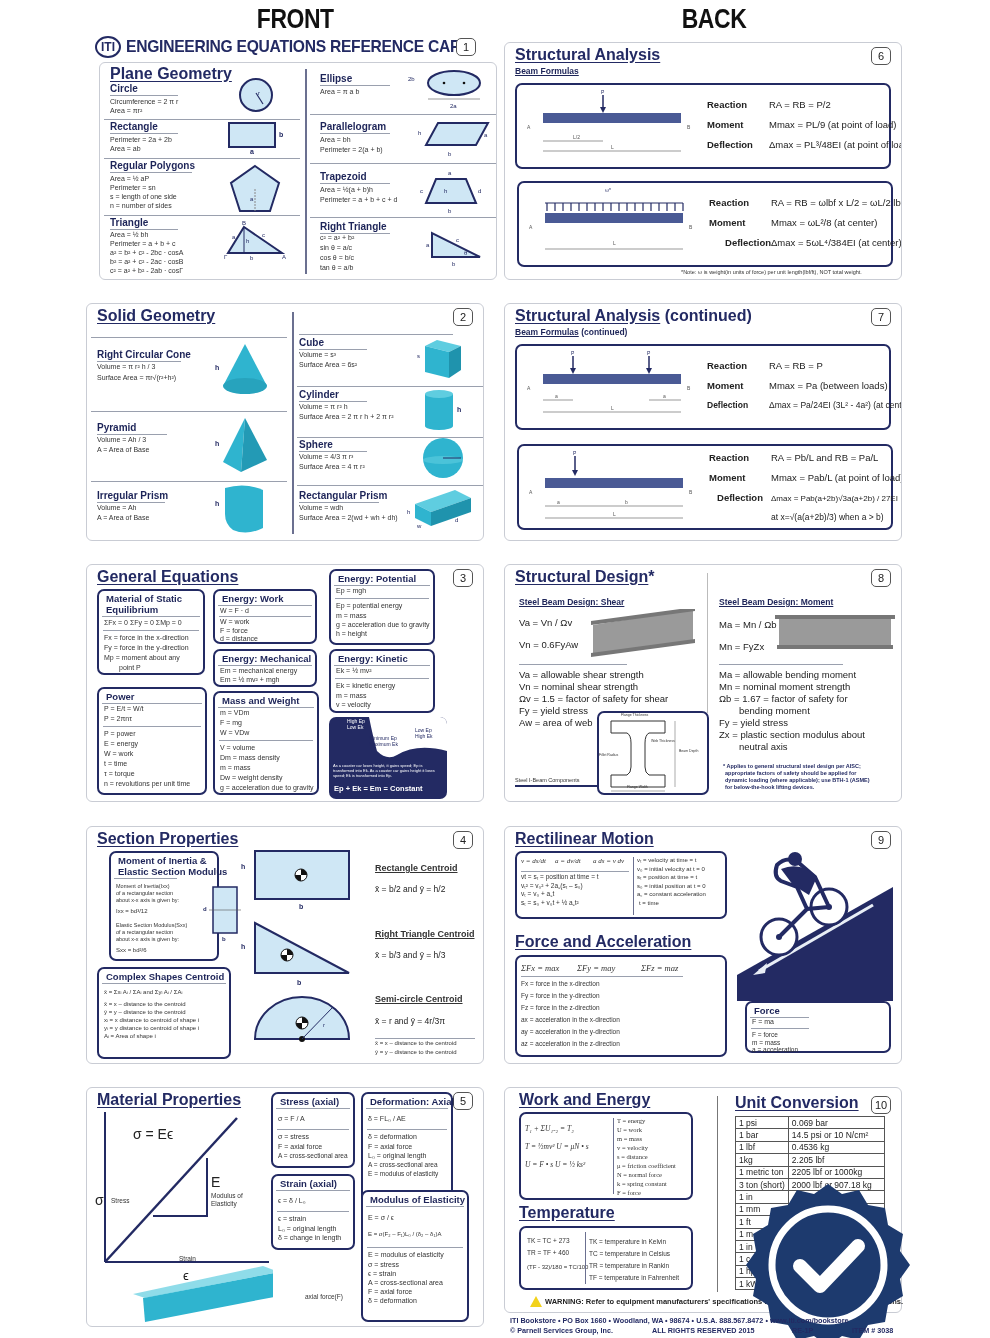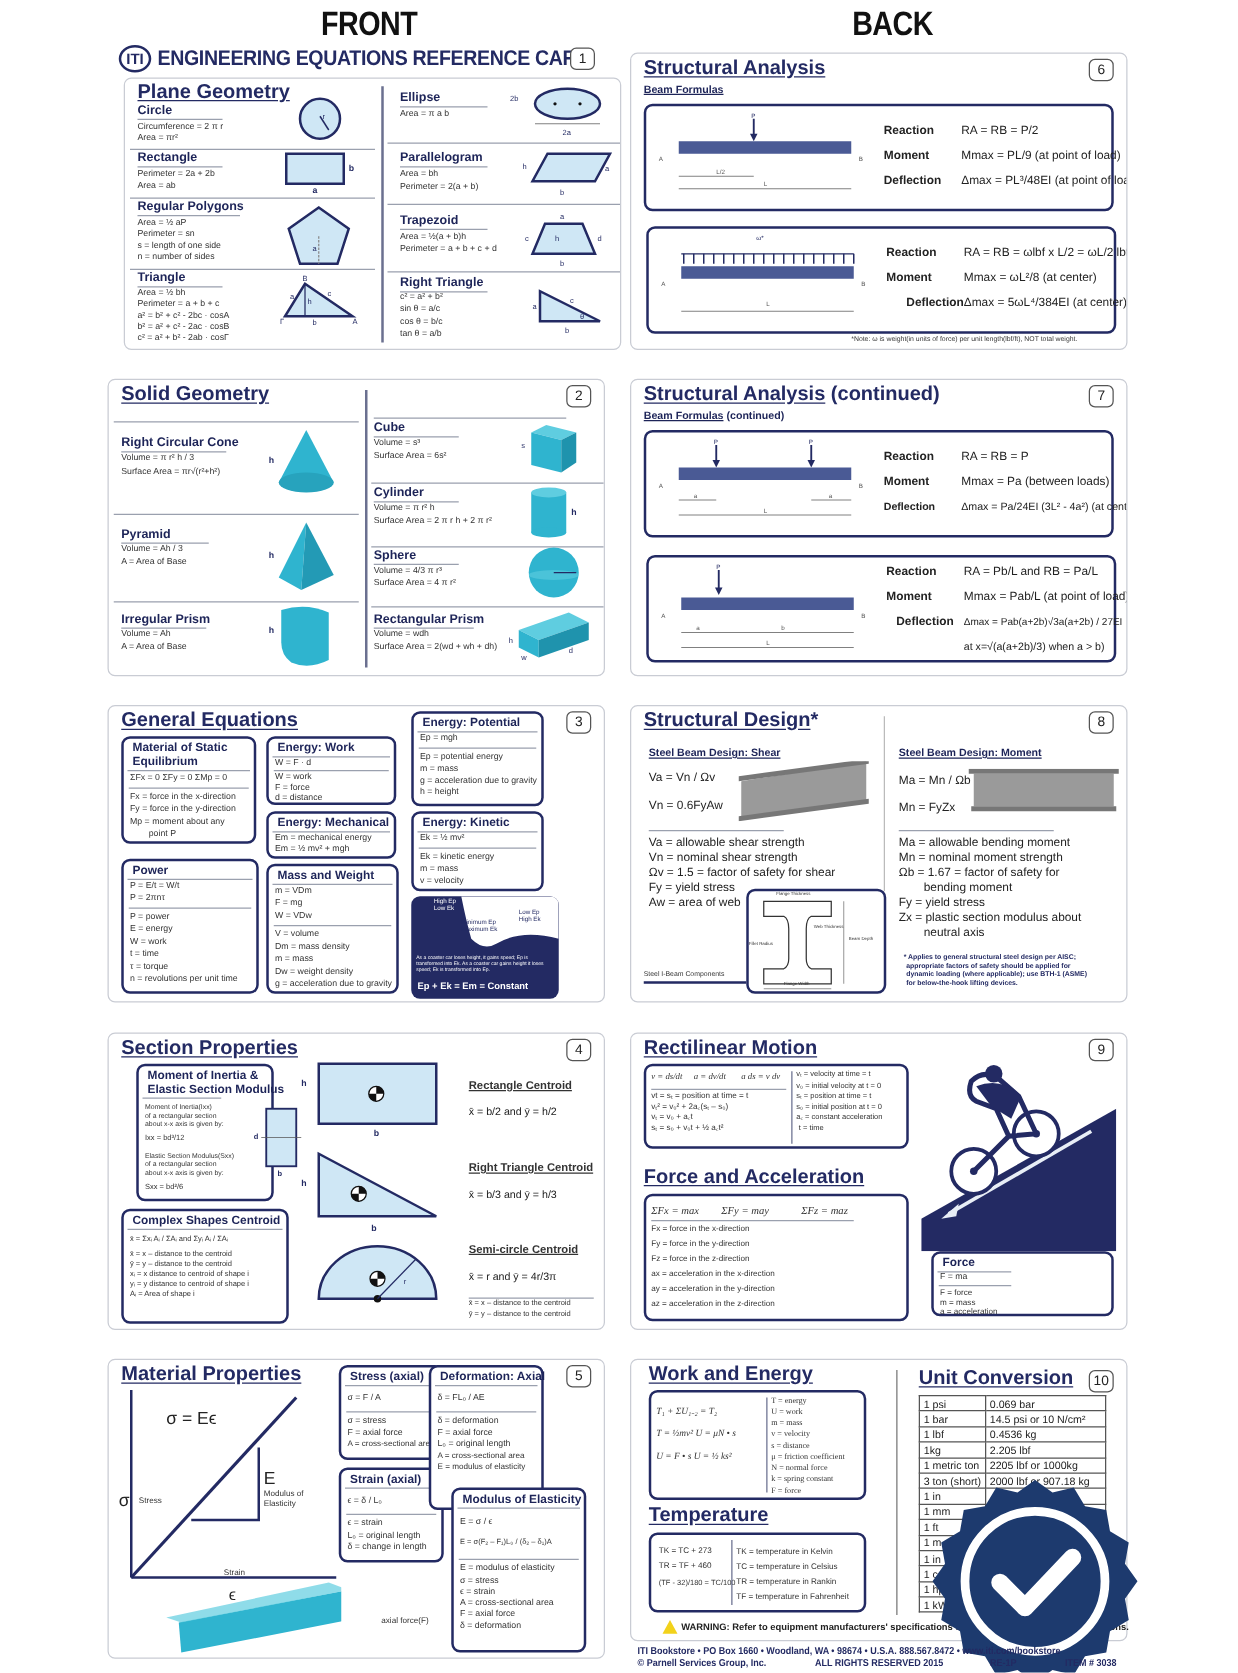--- a/index.html
+++ b/index.html
@@ -433,21 +433,21 @@
   </div>
 
   <div class="box" style="left:184px; top:86px; width:84px; height:76px;">
     <div class="box-head">Strain (axial)</div>
     <div class="box-line" style="padding-top:5px; padding-bottom:3px;">ϵ = δ / L₀</div>
     <div class="box-line rule">ϵ = strain</div>
     <div class="box-line" style="line-height:9px;">L₀ = original length</div>
     <div class="box-line" style="line-height:9px;">δ = change in length</div>
   </div>
 
-  <div class="box" style="left:256px; top:4px; width:92px; height:116px;">
+  <div class="box" style="left:274px; top:4px; width:92px; height:116px;">
     <div class="box-head">Deformation: Axial</div>
     <div class="box-line" style="padding-top:5px; padding-bottom:3px;">δ = FL₀ / AE</div>
     <div class="box-line rule">δ = deformation</div>
     <div class="box-line" style="line-height:9px;">F = axial force</div>
     <div class="box-line" style="line-height:9px;">L₀ = original length</div>
     <div class="box-line" style="line-height:9px; font-size:6.5px;">A = cross-sectional area</div>
     <div class="box-line" style="line-height:9px; font-size:6.5px;">E = modulus of elasticity</div>
   </div>
 
   <div class="box" style="left:274px; top:102px; width:108px; height:132px;">

